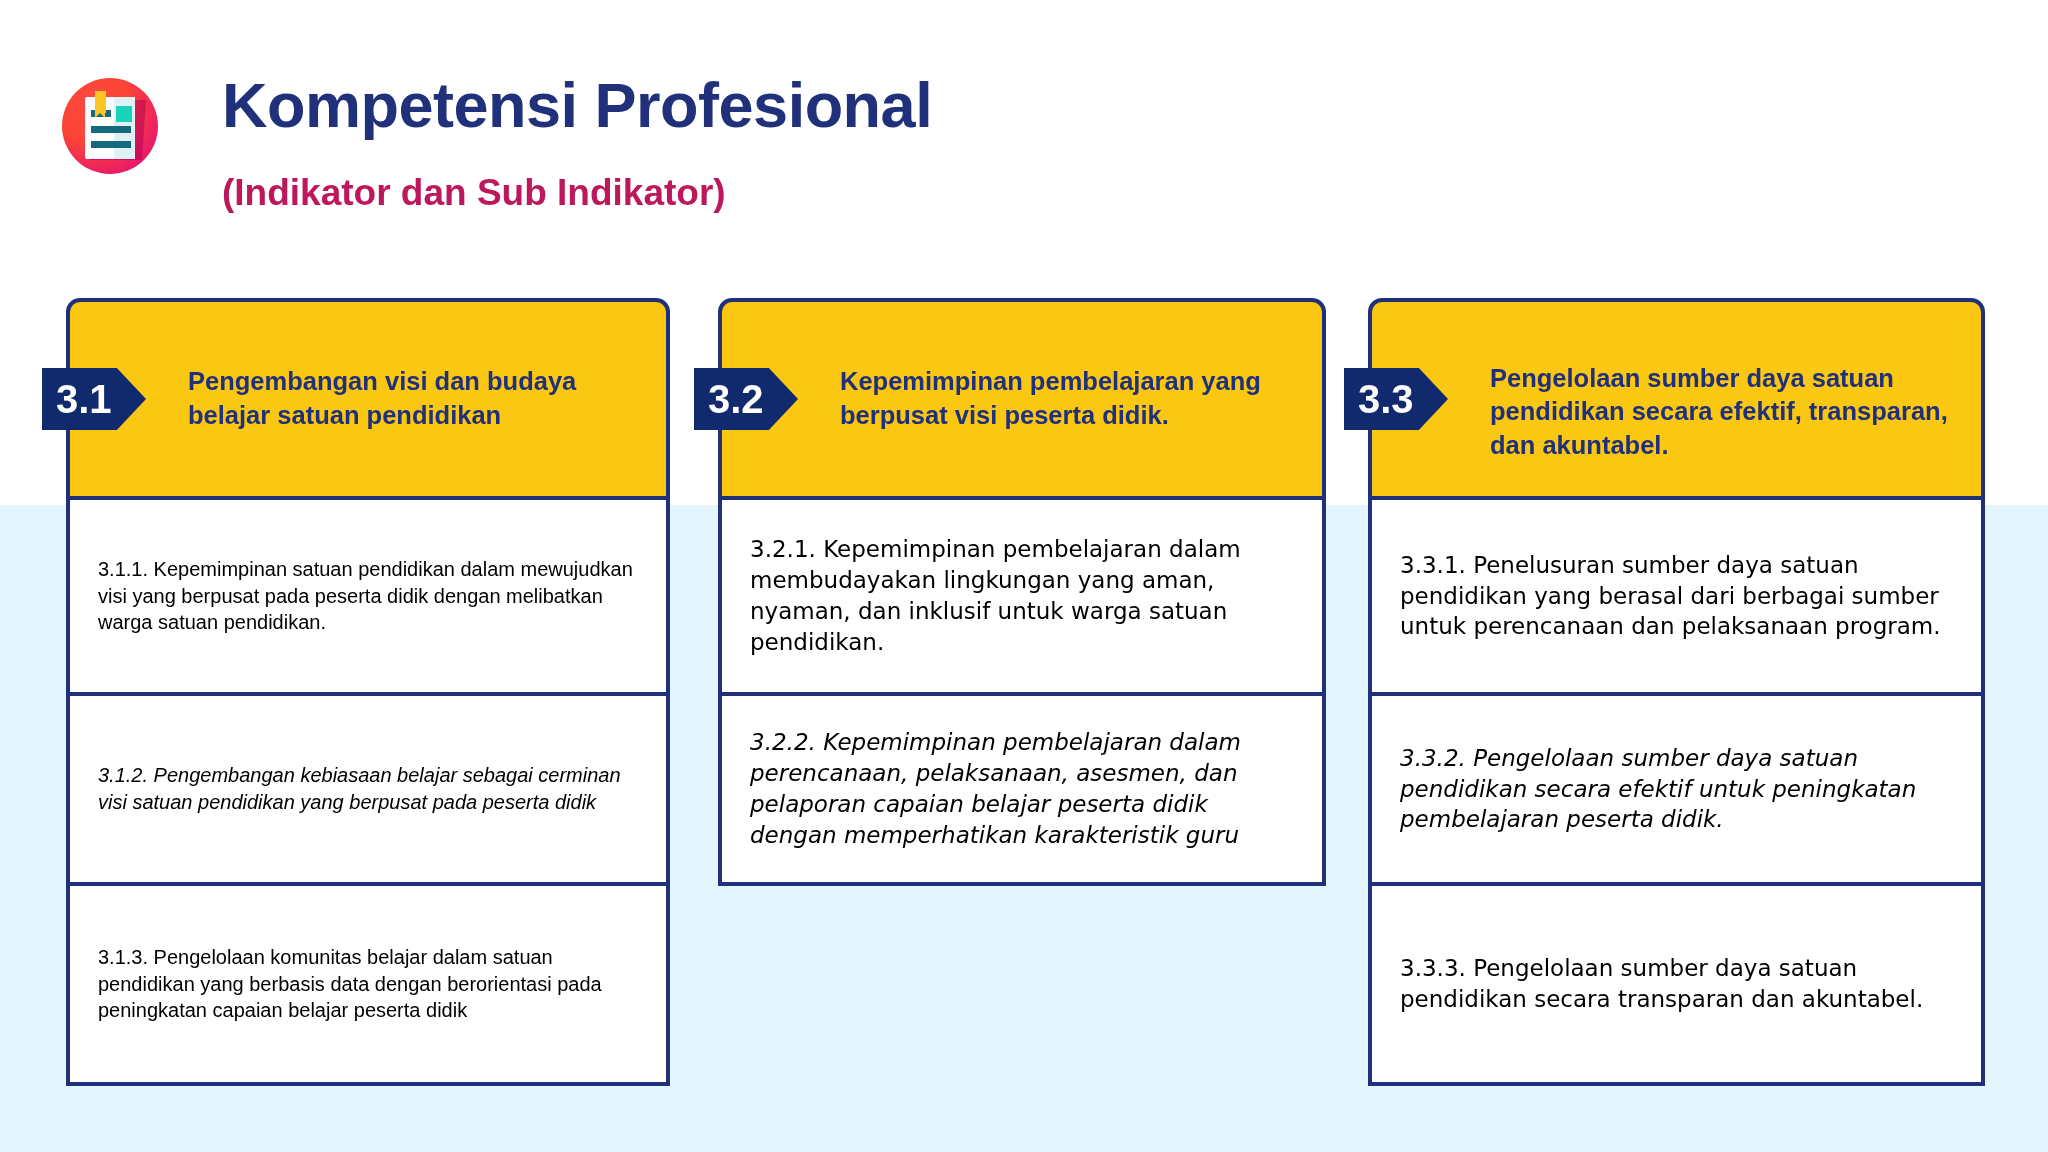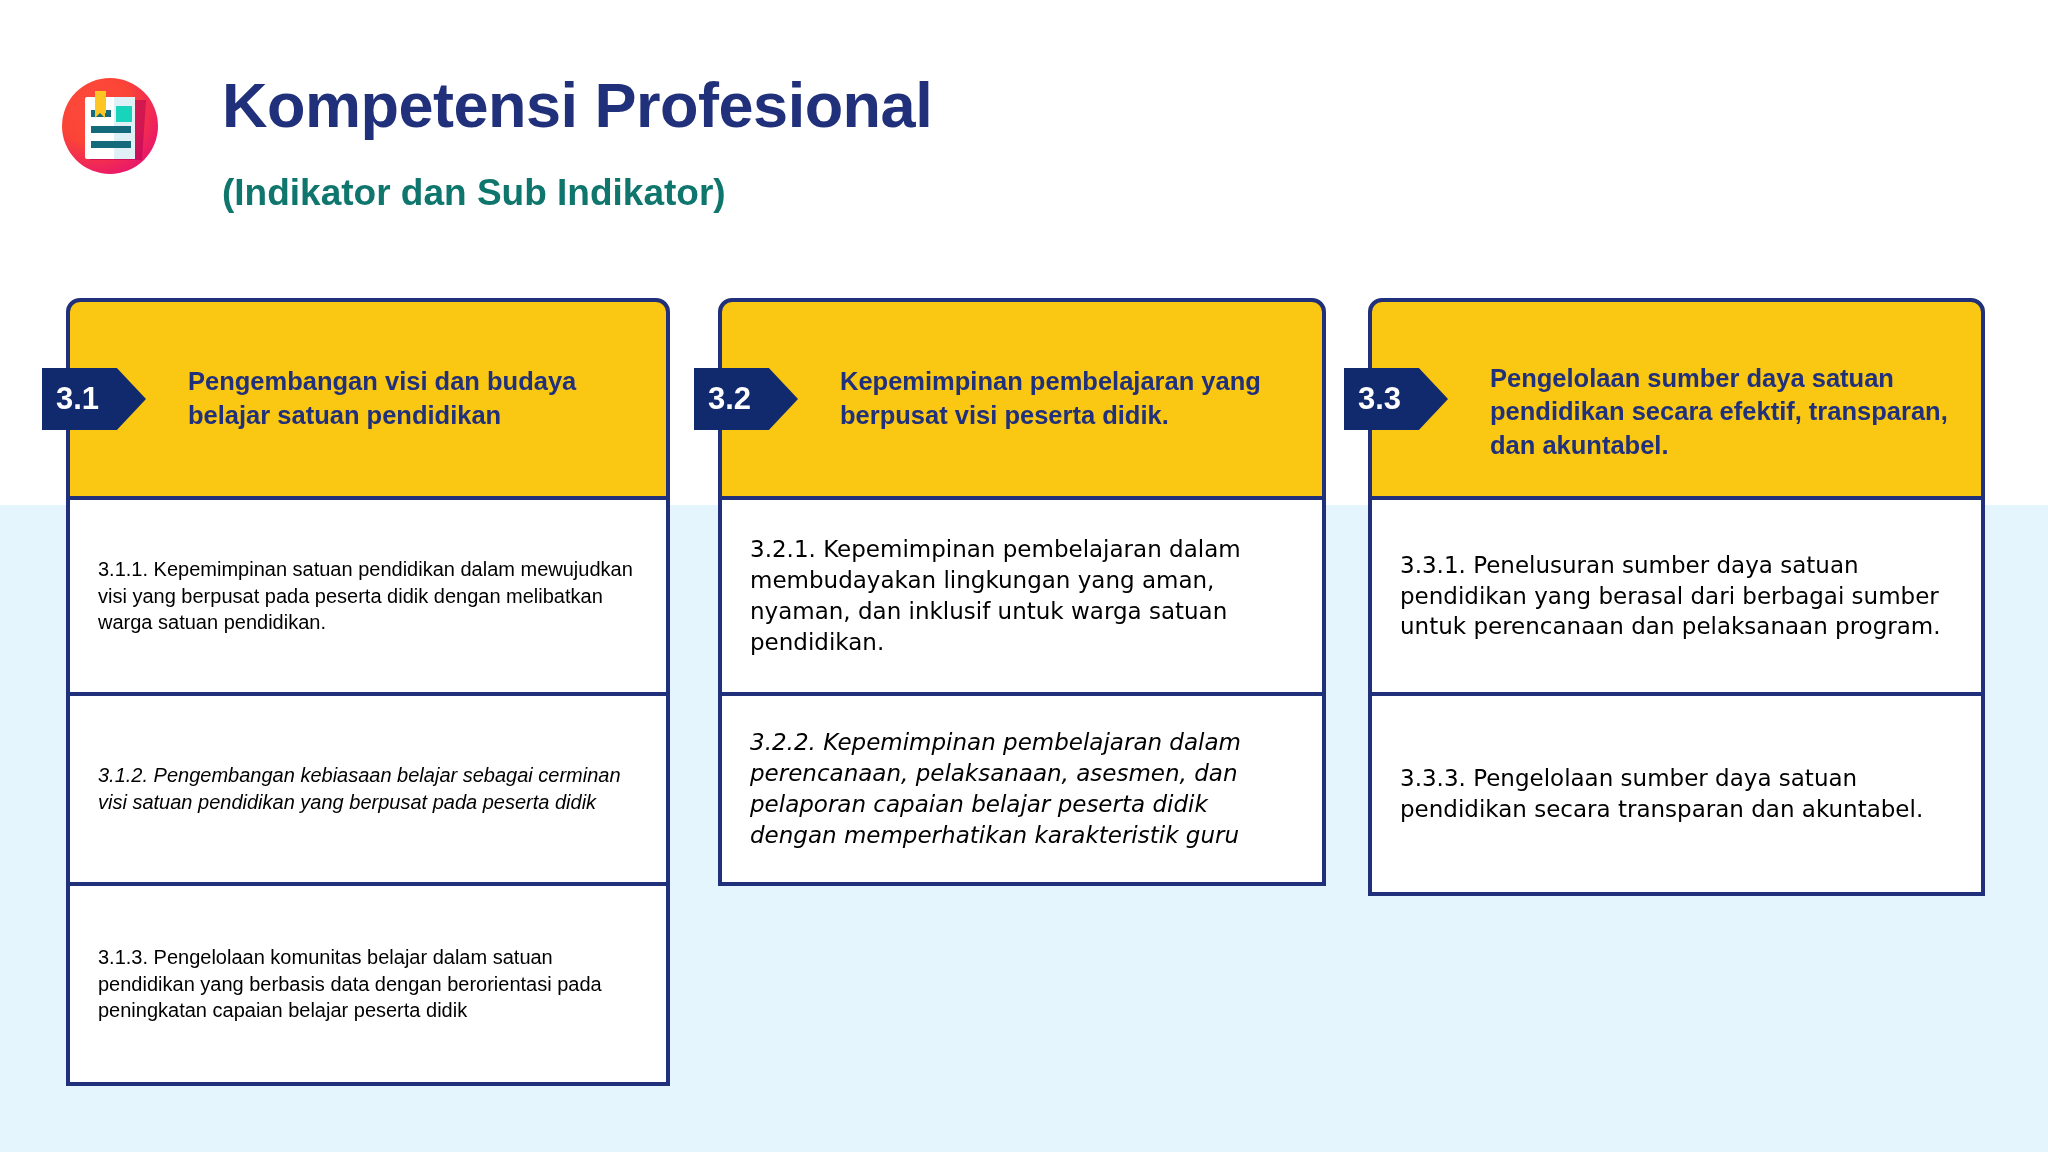--- a/index.html
+++ b/index.html
@@ -63,21 +63,21 @@
   .brand-icon .ln3 { left: 29px; top: 63px; width: 40px; }
 
   .title {
     position: absolute; left: 222px; top: 72px;
     font-size: 63px; font-weight: bold; color: #20307a;
     letter-spacing: -0.5px; line-height: 1.06;
     white-space: nowrap;
   }
   .subtitle {
     position: absolute; left: 222px; top: 172px;
-    font-size: 37px; font-weight: bold; color: #0f766e;
+    font-size: 37px; font-weight: bold; color: #be185d;
     white-space: nowrap;
   }
 
   
   .col { position: absolute; top: 298px; }
   .col-1 { left: 66px;   width: 604px; }
   .col-2 { left: 718px;  width: 608px; }
   .col-3 { left: 1368px; width: 617px; }
 
   .card-head {
@@ -99,21 +99,21 @@
   .col-3 .card-head-title { line-height: 1.32; margin-top: 26px; }
 
   
   .badge {
     position: absolute; left: -28px; top: 50%;
     transform: translateY(-50%);
     width: 104px; height: 62px;
     background: #112a6e;
     clip-path: polygon(0 0, 72% 0, 100% 50%, 72% 100%, 0 100%);
     display: flex; align-items: center;
-    color: #ffffff; font-size: 31px; font-weight: bold;
+    color: #ffffff; font-size: 40px; font-weight: bold;
     padding-left: 14px;
   }
 
   .card-body {
     background: #ffffff;
     border: 4px solid #20307a;
     border-top: none;
     padding: 24px 28px;
     display: flex; align-items: center;
     font-size: 20px; line-height: 1.34; color: #000000;
@@ -176,17 +176,18 @@
     </div>
   </div>
 
   <div class="col col-3">
     <div class="card-head">
       <div class="badge">3.3</div>
       <div class="card-head-title">Pengelolaan sumber daya satuan pendidikan secara efektif, transparan, dan akuntabel.</div>
     </div>
     <div class="body-stack">
       <div class="card-body h-196">3.3.1. Penelusuran sumber daya satuan pendidikan yang berasal dari berbagai sumber untuk perencanaan dan pelaksanaan program.</div>
+      <div class="card-body h-190">3.3.2. Pengelolaan sumber daya satuan pendidikan secara efektif untuk peningkatan pembelajaran peserta didik.</div>
       <div class="card-body h-200">3.3.3.  Pengelolaan sumber daya satuan pendidikan secara transparan dan akuntabel.</div>
     </div>
   </div>
 
 </div>
 
 </body></html>

